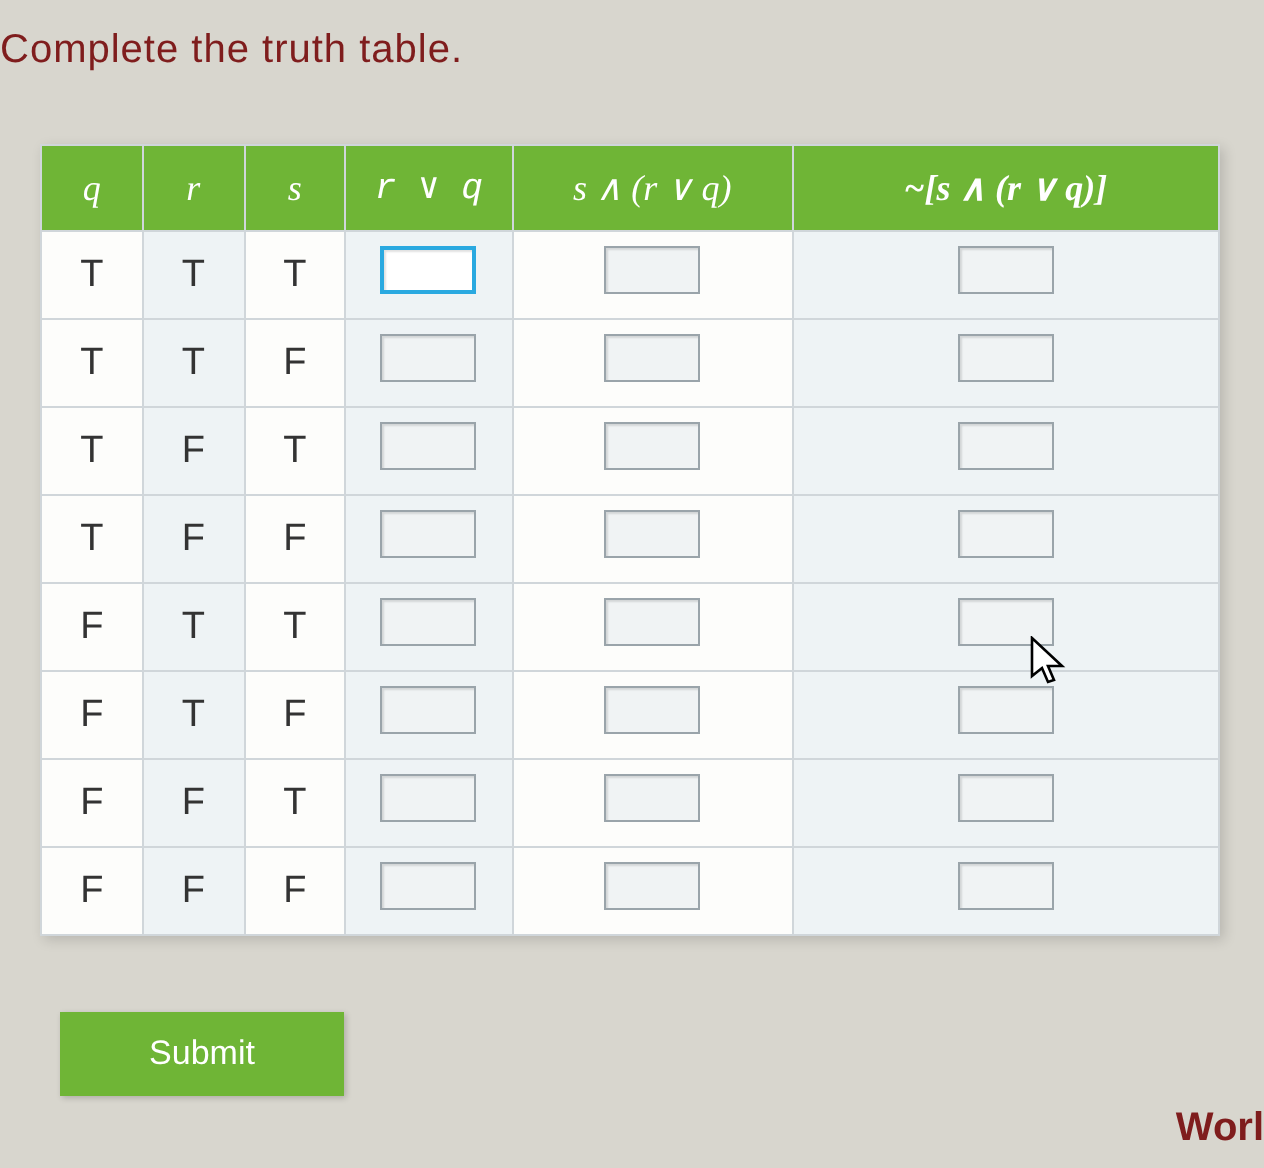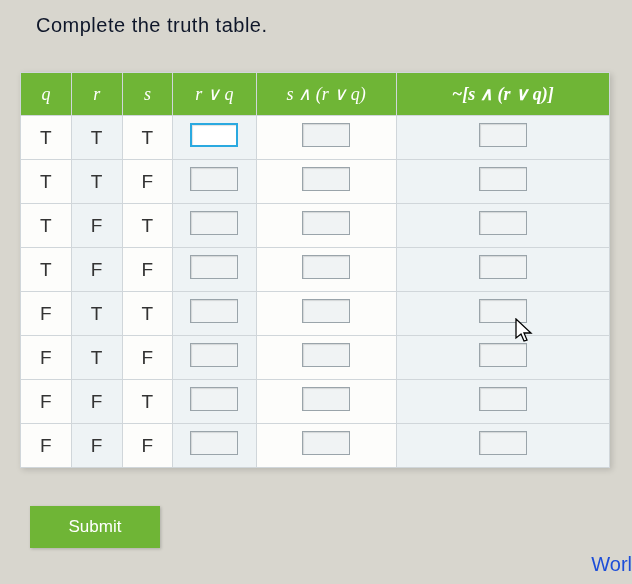--- a/index.html
+++ b/index.html
@@ -11,23 +11,22 @@
     background: #d8d6ce;
     font-family: Verdana, Geneva, sans-serif;
     position: relative;
     overflow: hidden;
   }
   .instruction {
     position: absolute;
     top: 14px;
     left: 0;
     font-size: 20px;
-    color: #0f172a;
+    color: #7f1d1d;
     letter-spacing: 0.5px;
-    padding-left: 36px;
   }
   .table-wrap {
     position: absolute;
     top: 72px;
     left: 20px;
     width: 590px;
   }
   table {
     border-collapse: collapse;
     width: 100%;
@@ -49,55 +48,56 @@
     border: 1px solid #d0d6da;
     height: 44px;
     text-align: center;
     font-size: 19px;
     color: #333;
     background: #fdfdfb;
     font-family: Verdana, sans-serif;
   }
   td.alt { background: #eef3f5; }
   .col-q, .col-r, .col-s { width: 50px; }
-  .col-rvq { width: 82px; }
+  .col-rvq { width: 82px; font-family: Liberation Mono, monospace; }
   .col-sand { width: 138px; font-style: italic; }
   .col-not { width: 210px; font-weight: bold; }
   .answer-box {
     display: inline-block;
     width: 48px;
     height: 24px;
     border: 1px solid #9aa4aa;
     background: #f0f3f4;
     box-shadow: inset 1px 1px 1px rgba(0,0,0,0.12);
   }
   .answer-box.active {
     border: 2px solid #2aa9e0;
     background: #fff;
   }
   .submit-btn {
     position: absolute;
     left: 30px;
     top: 506px;
-    width: 130px;
+    width: 142px;
     height: 42px;
     background: #6fb536;
     color: #fff;
     border: none;
     font-size: 17px;
     font-family: Verdana, sans-serif;
     cursor: pointer;
     box-shadow: 1px 1px 3px rgba(0,0,0,0.2);
   }
   .corner-link {
     position: absolute;
     right: 0;
     bottom: 8px;
-    color: #1d4ed8;
+    color: #7f1d1d;
     font-size: 20px;
+    font-weight: bold;
   }
   .cursor {
     position: absolute;
     top: 318px;
     left: 515px;
     pointer-events: none;
   }
 </style>
 </head>
 <body>

